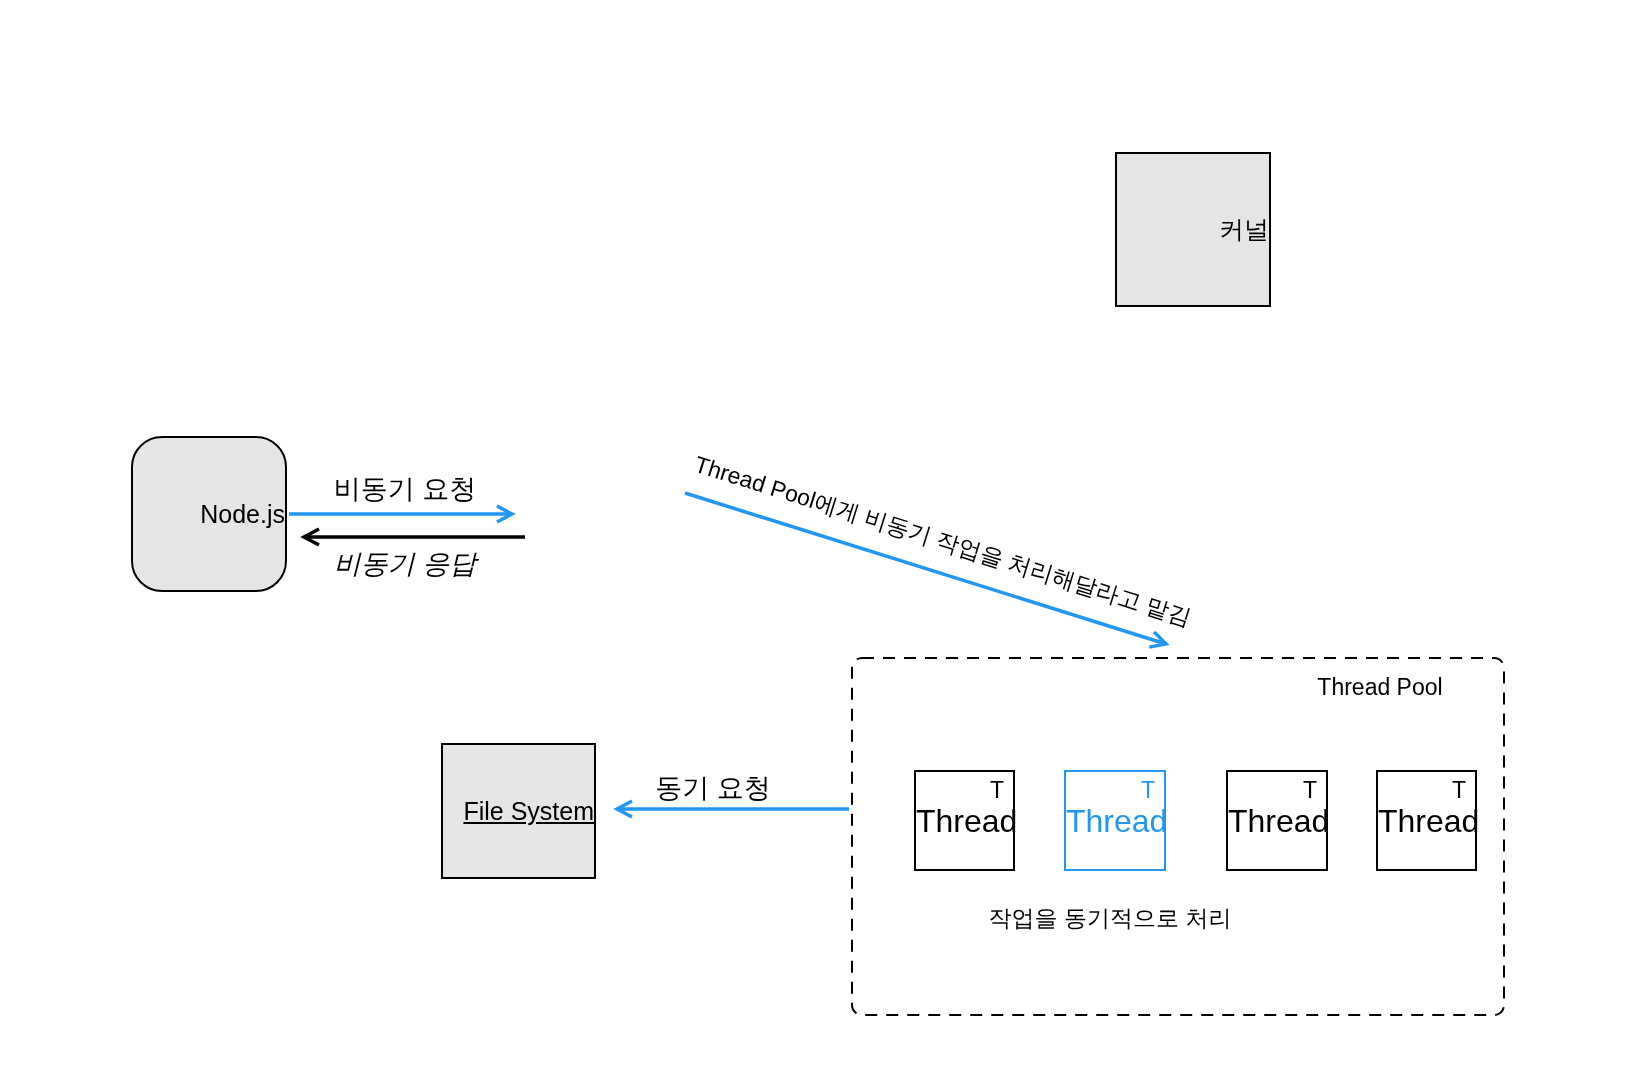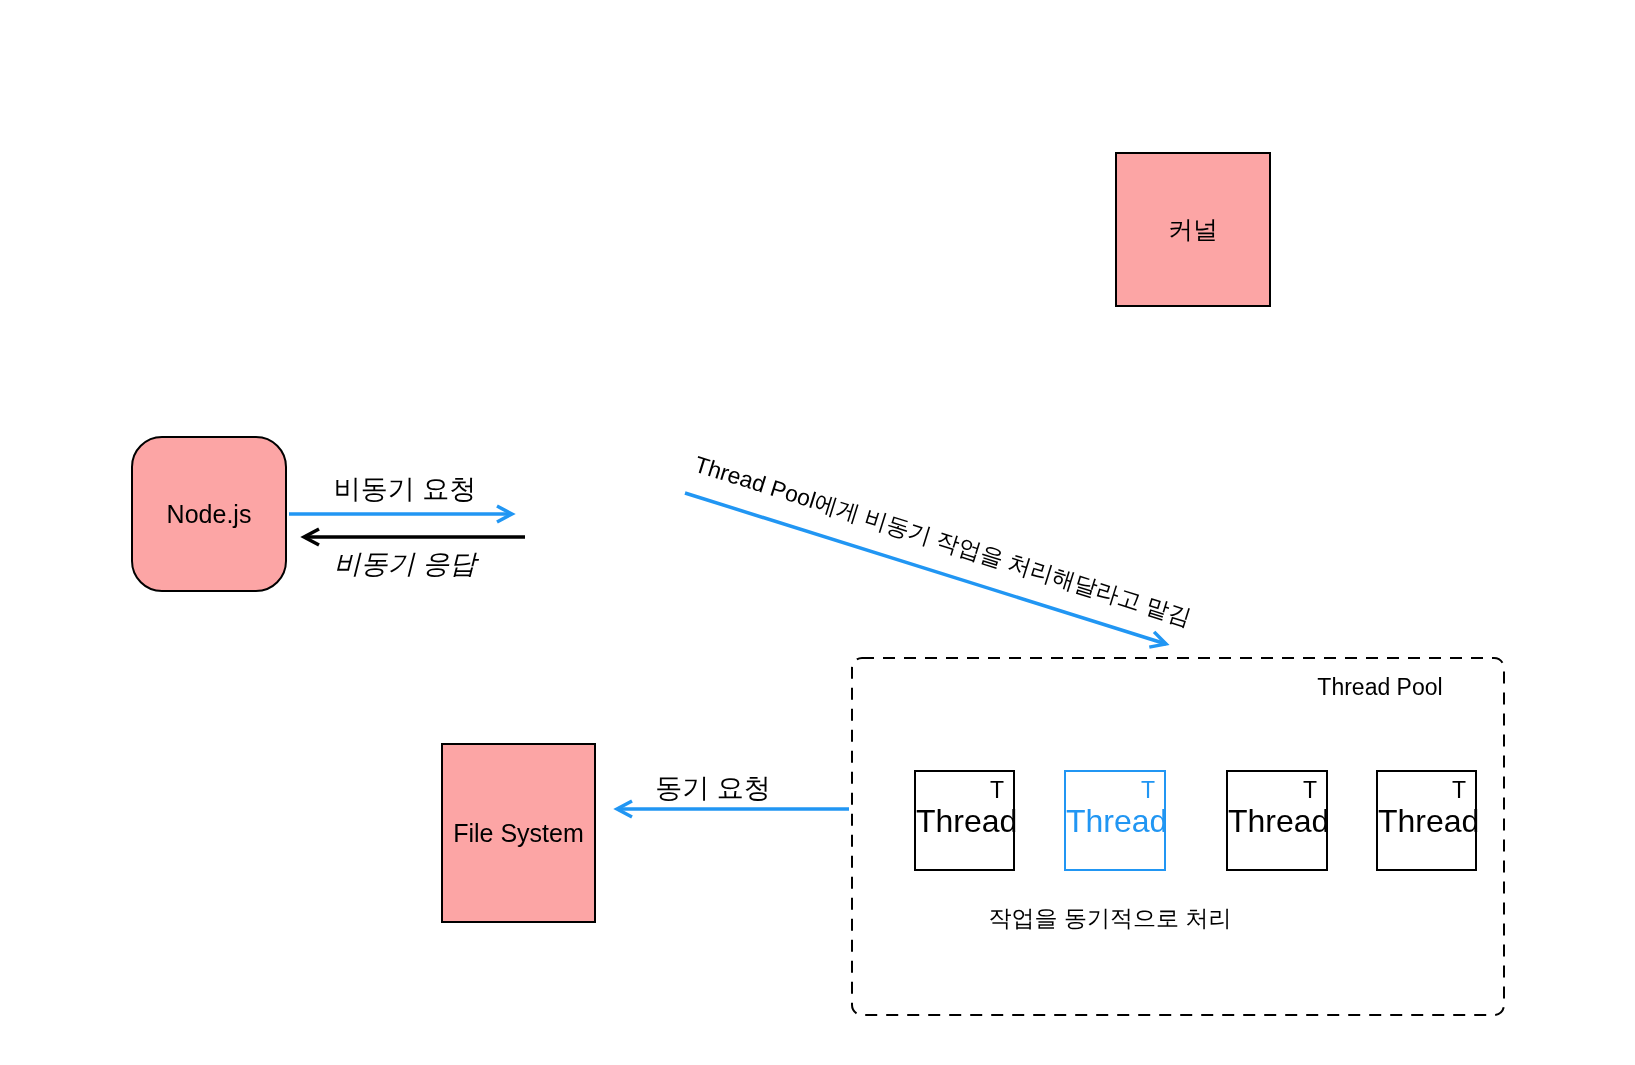--- a/index.html
+++ b/index.html
@@ -1,20 +1,20 @@
 <!DOCTYPE html>
 <html><head>
 <meta charset="utf-8">
 <style>
   html,body{margin:0;padding:0;background:#fff;}
   #stage{position:relative;width:1635px;height:1065px;background:#ffffff;overflow:hidden;
          font-family:"Liberation Sans","DejaVu Sans",sans-serif;color:#000;}
   #wires{position:absolute;left:0;top:0;width:1635px;height:1065px;z-index:0;}
-  .box{position:absolute;box-sizing:border-box;border:2px solid #000;background:#fca5a5;
-       display:flex;align-items:center;justify-content:center;font-size:25px;z-index:1;}
+  .box{position:absolute;box-sizing:border-box;border:2px solid #000;background:#e5e5e5;
+       display:flex;align-items:center;justify-content:flex-end;font-size:25px;z-index:1;}
   .edge-label{position:absolute;width:200px;text-align:center;font-size:27px;z-index:2;white-space:nowrap;}
   .rot-label{position:absolute;left:700px;top:449px;font-size:23px;white-space:nowrap;
              transform:rotate(17.4deg);transform-origin:0 0;z-index:2;}
   .pool-title{position:absolute;left:1280px;top:672px;width:200px;text-align:center;
               font-size:23px;line-height:30px;z-index:2;}
   .thread-box{position:absolute;box-sizing:border-box;width:101px;height:101px;top:770px;
               border:2px solid #000;background:#fff;z-index:2;padding-top:3px;}
   .thread-box .t-badge{text-align:right;padding-right:9px;font-size:23px;line-height:31px;}
   .thread-box .t-label{text-align:right;font-size:32px;line-height:31px;}
   .thread-box.highlight{border-color:#2196f3;color:#2196f3;}
@@ -49,21 +49,21 @@
 
   <div class="box" style="left:1115px;top:152px;width:156px;height:155px;">
     <span>커널</span>
   </div>
 
   <div class="box" style="left:131px;top:436px;width:156px;height:156px;border-radius:31px;">
     <span>Node.js</span>
   </div>
 
 
-  <div class="box" style="left:441px;top:743px;width:155px;height:180px;">
+  <div class="box" style="left:441px;top:743px;width:155px;height:136px;text-decoration:underline;">
     <span>File System</span>
   </div>
 
   <div class="edge-label" style="left:305px;top:471px;">비동기 요청</div>
 
   <div class="edge-label" style="left:305px;top:546px;font-style:italic;">비동기 응답</div>
 
   <div class="rot-label">Thread Pool에게 비동기 작업을 처리해달라고 맡김</div>
 
   <div class="edge-label" style="left:613px;top:770px;">동기 요청</div>

